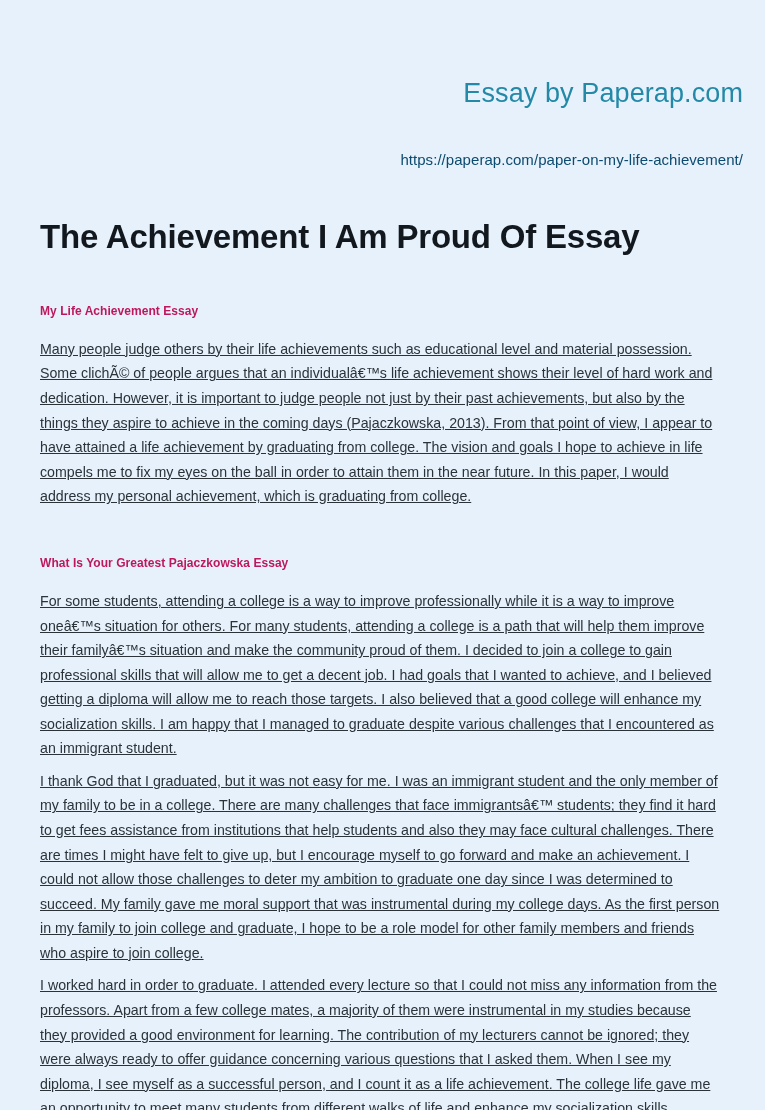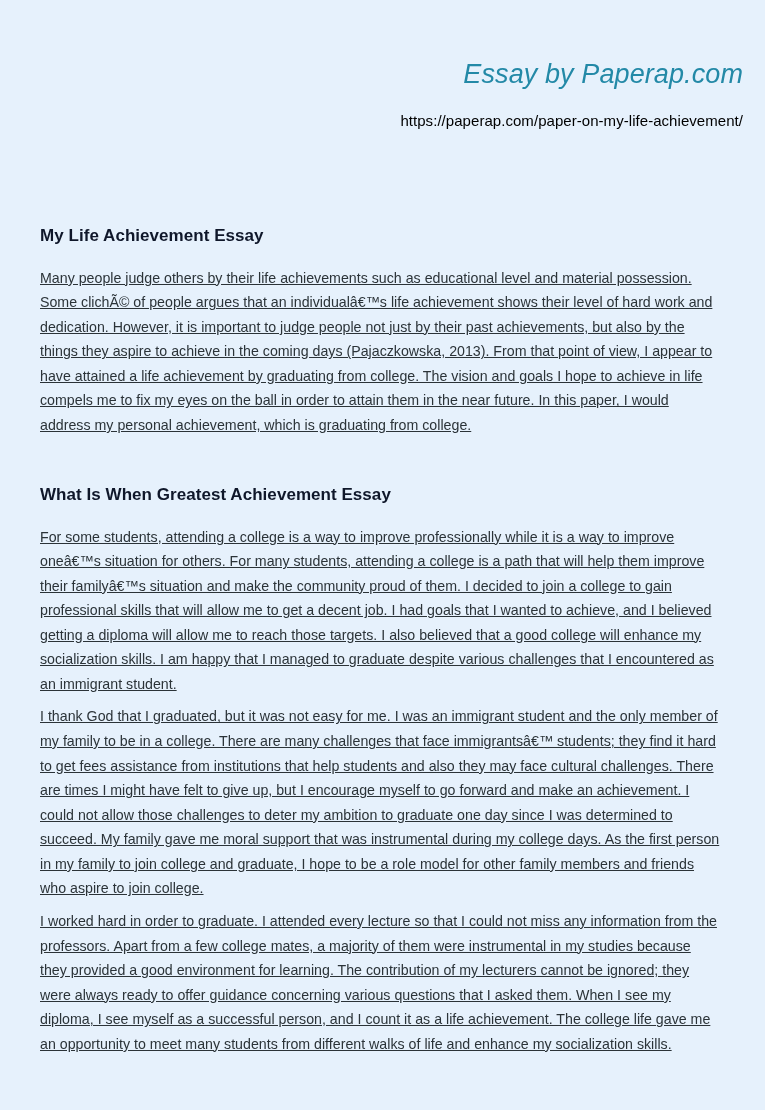--- a/index.html
+++ b/index.html
@@ -14,58 +14,58 @@
     overflow: hidden;
   }
   .page {
     width: 765px;
     min-height: 1110px;
     box-sizing: border-box;
     background: #e6f1fc;
     position: relative;
   }
   .brand-row {
-    padding: 60px 22px 0 0;
+    padding: 79px 22px 0 0;
     text-align: right;
-    font-style: italic;
   }
   .brand {
     display: inline-block;
     color: #2389a7;
     font-size: 27px;
     font-weight: 400;
     letter-spacing: 0.1px;
     line-height: 1.1;
   }
   .url-row {
     padding: 22px 22px 0 0;
     text-align: right;
   }
   .url {
     display: inline-block;
-    color: #000000;
+    color: #0c4a6e;
     font-size: 15px;
     font-weight: 400;
     letter-spacing: 0.05px;
+    margin-top: 20px;
   }
   .content {
     padding: 49px 45px 0 40px;
   }
   .doc-title {
     margin: 0;
     color: #12181e;
     font-size: 33px;
     font-weight: 700;
     letter-spacing: -0.2px;
     line-height: 1.18;
   }
   .section-heading {
     margin: 46px 0 0 0;
-    color: #0f172a;
-    font-size: 17px;
+    color: #be185d;
+    font-size: 12px;
     font-weight: 700;
     letter-spacing: 0.05px;
     line-height: 1.35;
   }
   .para {
     margin: 18px 0 0 0;
     color: #2b3338;
     font-size: 14.2px;
     font-weight: 400;
     line-height: 1.73;
@@ -88,26 +88,27 @@
   <div class="brand-row">
     <span class="brand">Essay by Paperap.com</span>
   </div>
 
   <div class="url-row">
     <span class="url">https://paperap.com/paper-on-my-life-achievement/</span>
   </div>
 
   <div class="content">
 
+    <h1 class="doc-title">The Achievement I Am Proud Of Essay</h1>
 
     <h2 class="section-heading">My Life Achievement Essay</h2>
 
     <p class="para">Many people judge others by their life achievements such as educational level and material possession. Some clichÃ© of people argues that an individualâ€™s life achievement shows their level of hard work and dedication. However, it is important to judge people not just by their past achievements, but also by the things they aspire to achieve in the coming days (Pajaczkowska, 2013). From that point of view, I appear to have attained a life achievement by graduating from college. The vision and goals I hope to achieve in life compels me to fix my eyes on the ball in order to attain them in the near future. In this paper, I would address my personal achievement, which is graduating from college.</p>
 
-    <h2 class="section-heading">What Is When Greatest Achievement Essay</h2>
+    <h2 class="section-heading">What Is Your Greatest Pajaczkowska Essay</h2>
 
     <p class="para">For some students, attending a college is a way to improve professionally while it is a way to improve oneâ€™s situation for others. For many students, attending a college is a path that will help them improve their familyâ€™s situation and make the community proud of them. I decided to join a college to gain professional skills that will allow me to get a decent job. I had goals that I wanted to achieve, and I believed getting a diploma will allow me to reach those targets. I also believed that a good college will enhance my socialization skills. I am happy that I managed to graduate despite various challenges that I encountered as an immigrant student.</p>
 
     <p class="para tight">I thank God that I graduated, but it was not easy for me. I was an immigrant student and the only member of my family to be in a college. There are many challenges that face immigrantsâ€™ students; they find it hard to get fees assistance from institutions that help students and also they may face cultural challenges. There are times I might have felt to give up, but I encourage myself to go forward and make an achievement. I could not allow those challenges to deter my ambition to graduate one day since I was determined to succeed. My family gave me moral support that was instrumental during my college days. As the first person in my family to join college and graduate, I hope to be a role model for other family members and friends who aspire to join college.</p>
 
     <p class="para tight">I worked hard in order to graduate. I attended every lecture so that I could not miss any information from the professors. Apart from a few college mates, a majority of them were instrumental in my studies because they provided a good environment for learning. The contribution of my lecturers cannot be ignored; they were always ready to offer guidance concerning various questions that I asked them. When I see my diploma, I see myself as a successful person, and I count it as a life achievement. The college life gave me an opportunity to meet many students from different walks of life and enhance my socialization skills.</p>
 
   </div>
 </div>
 

